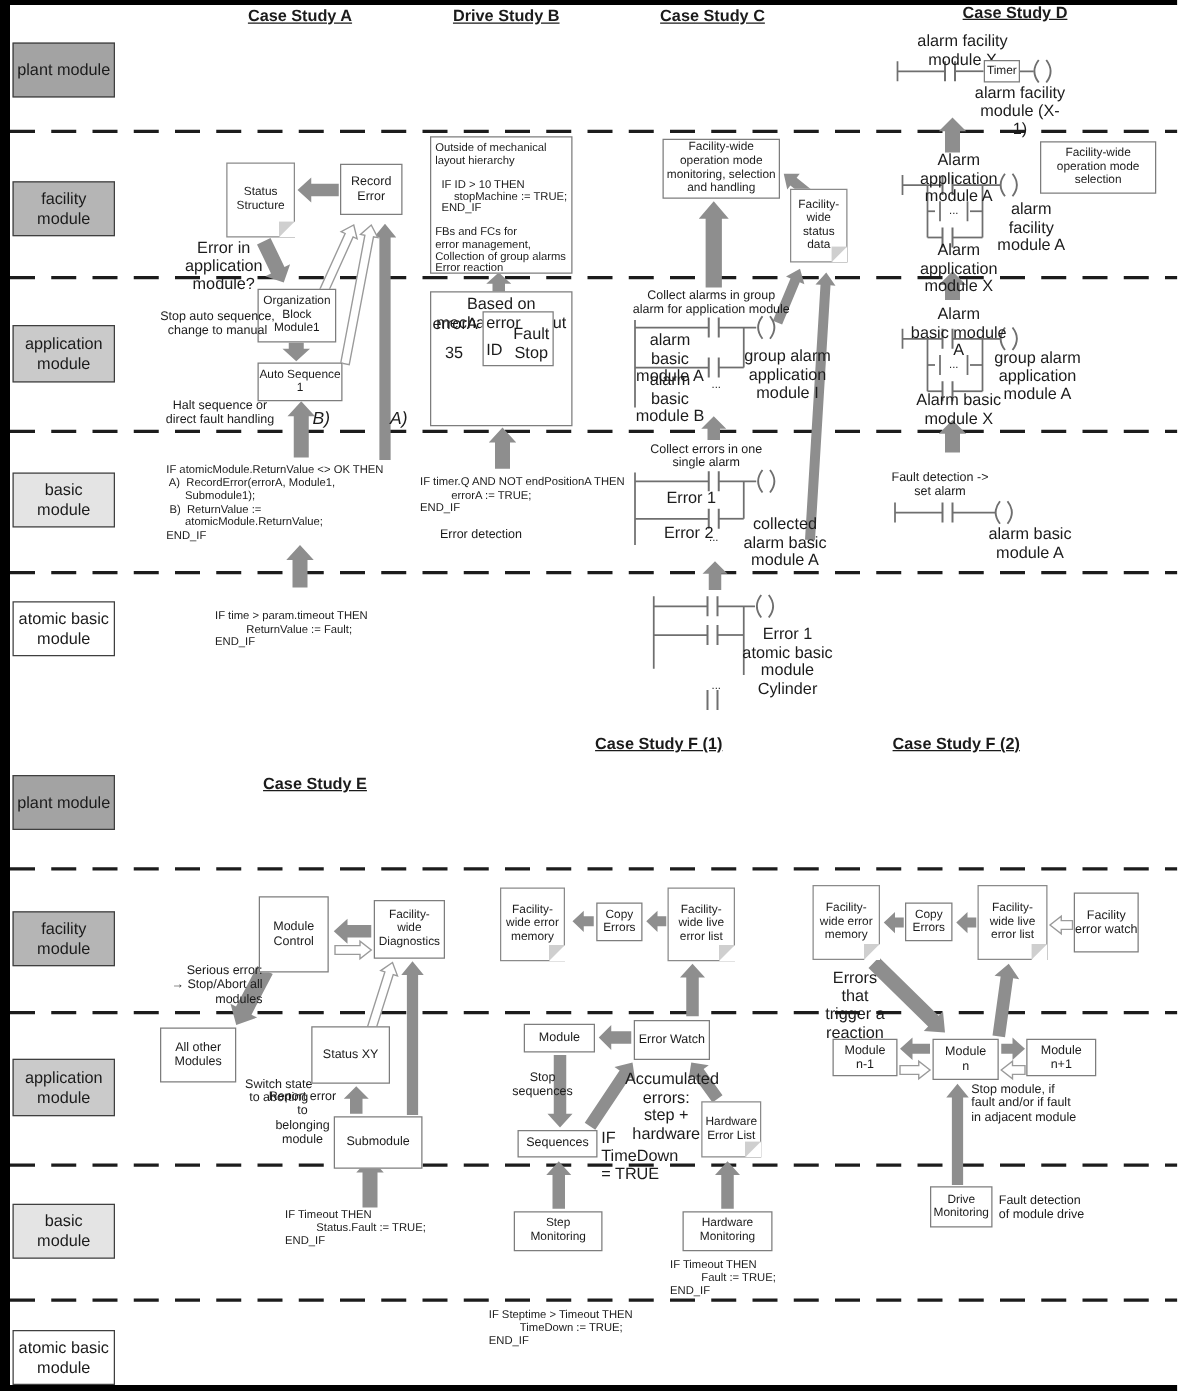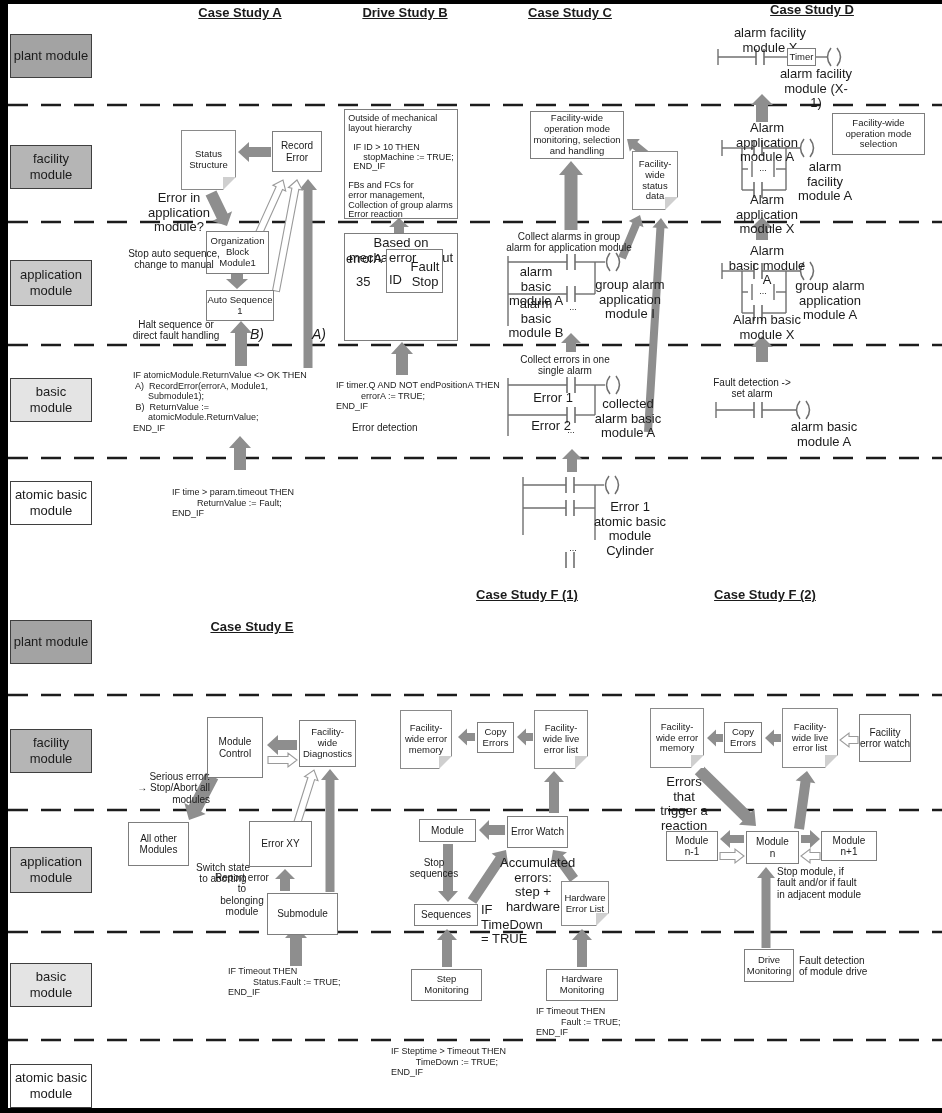--- a/index.html
+++ b/index.html
@@ -266,21 +266,21 @@
 module B</div>
   <div class="dots" style="left:560px;top:303px;width:26px">...</div>
   <div class="t s" style="left:594px;top:278px;width:72px">group alarm
 application
 module I</div>
   <div class="t" style="left:503px;top:354px;width:124px">Collect errors in one
 single alarm</div>
   <div class="t s" style="left:528px;top:391px;width:50px">Error 1</div>
   <div class="t s" style="left:526px;top:419px;width:50px">Error 2</div>
   <div class="dots" style="left:558px;top:426px;width:26px">...</div>
-  <div class="t s" style="left:592px;top:397px;width:72px">collected
+  <div class="t s" style="left:592px;top:412px;width:72px">collected
 alarm basic
 module A</div>
   <div class="t s" style="left:592px;top:500px;width:76px">Error 1
 atomic basic
 module
 Cylinder</div>
   <div class="dots" style="left:560px;top:544px;width:26px">...</div>
 
   <div class="t s" style="left:732px;top:26px;width:76px">alarm facility
 module X</div>
@@ -315,21 +315,21 @@
   <div class="box s" style="left:299px;top:720px;width:57px;height:47px">Facility-
 wide
 Diagnostics</div>
   <div class="t right" style="left:120px;top:771px;width:90px">Serious error:
 → Stop/Abort all
 modules</div>
   <div class="box" style="left:128px;top:822px;width:61px;height:44px">All other
 Modules</div>
   <div class="t" style="left:196px;top:862px;width:54px">Switch state
 to aborting</div>
-  <div class="box" style="left:249px;top:821px;width:63px;height:46px">Error XY</div>
+  <div class="box" style="left:249px;top:821px;width:63px;height:46px">Status XY</div>
   <div class="t" style="left:210px;top:872px;width:64px">Report error to
 belonging module</div>
   <div class="box" style="left:267px;top:893px;width:71px;height:42px">Submodule</div>
   <div class="pre" style="left:228px;top:966px;width:140px">IF Timeout THEN
           Status.Fault := TRUE;
 END_IF</div>
 
   <div class="doc" style="left:400px;top:710px;width:52px;height:59px">Facility-
 wide error
 memory</div>

